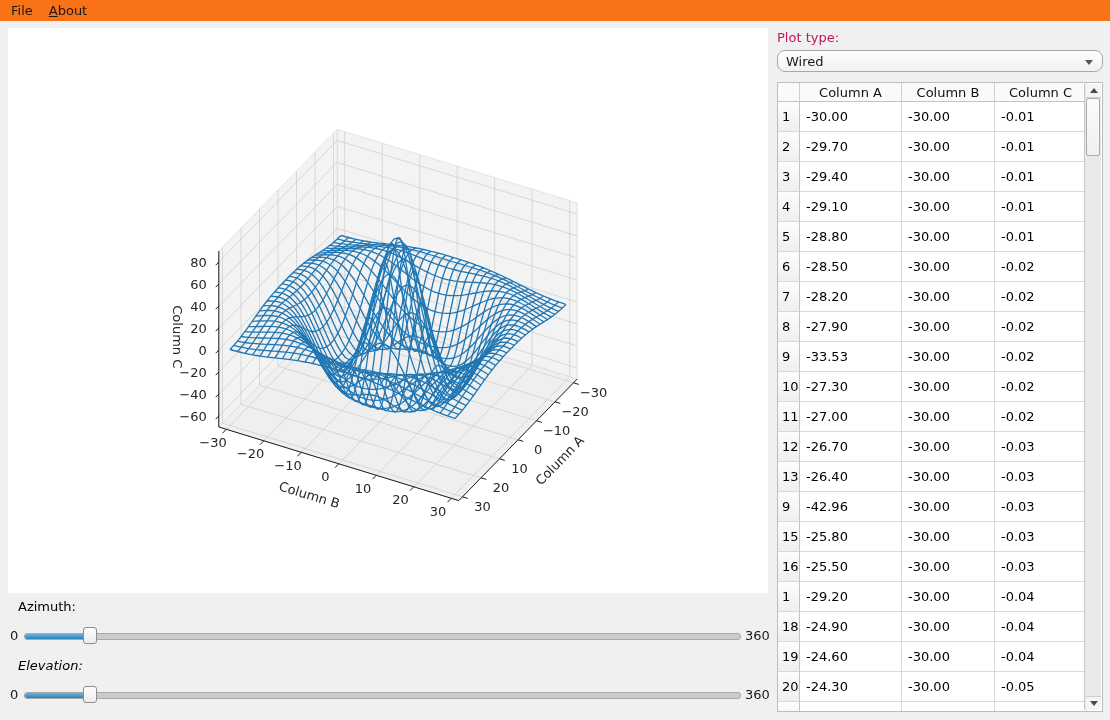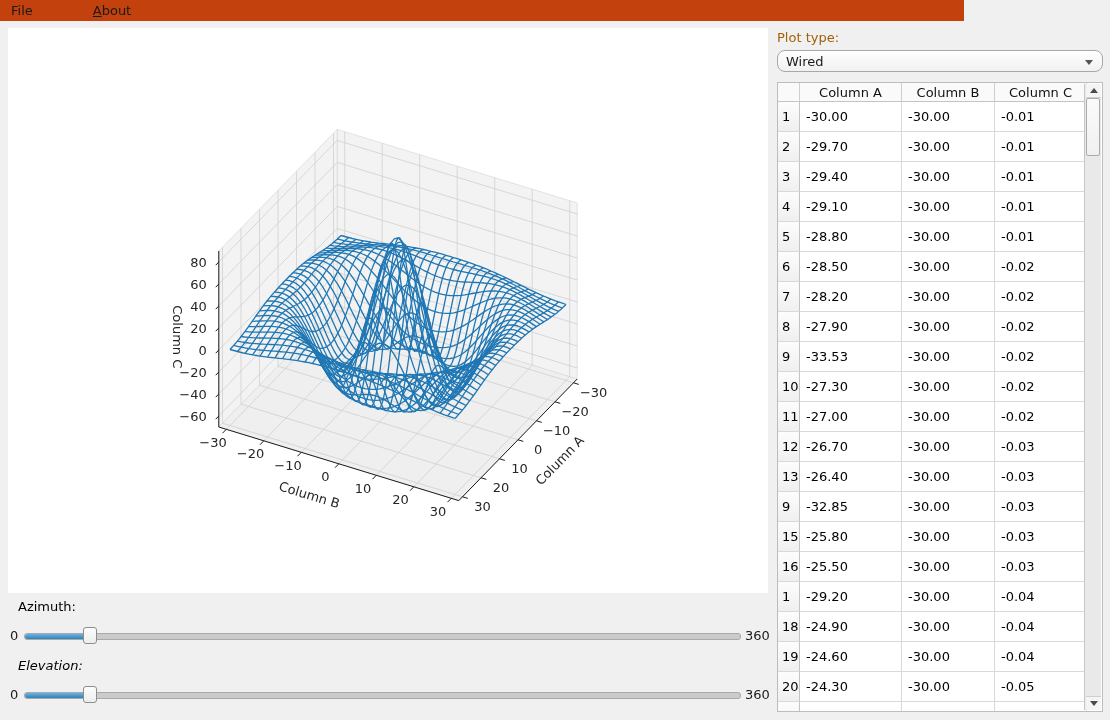--- a/index.html
+++ b/index.html
@@ -5,22 +5,22 @@
   html,body{margin:0;padding:0;}
   body{
     width:1110px;height:720px;position:relative;overflow:hidden;
     background:#f0f0f0;
     font-family:"DejaVu Sans","Liberation Sans",sans-serif;
     font-size:13px;color:#1a1a1a;
     -webkit-font-smoothing:antialiased;
   }
   
   #menubar{
-    position:absolute;left:0;top:0;width:964px;height:21px;
-    background:#c2410c;display:flex;align-items:center;padding-left:3px;box-sizing:border-box;gap:44px;
+    position:absolute;left:0;top:0;width:1110px;height:21px;
+    background:#f97316;display:flex;align-items:center;padding-left:3px;box-sizing:border-box;
   }
   .menu-item{padding:2px 8px;cursor:default;}
   .menu-item u{text-decoration:underline;}
   
   #plot-canvas{
     position:absolute;left:8px;top:28px;width:760px;height:565px;background:#ffffff;
   }
   #plot-svg text{fill:#262626;}
   
   .ctrl-label{position:absolute;left:18px;color:#000;}
@@ -39,21 +39,21 @@
   .slider-fill{
     position:absolute;left:0;top:0;bottom:0;width:9.2%;
     background:linear-gradient(#6ab4e2,#2f81b7);border-radius:3px 0 0 3px;
   }
   .slider-handle{
     position:absolute;top:0;left:9.2%;width:14px;height:17px;margin-left:-7px;
     background:linear-gradient(#fdfdfd,#ededed);border:1px solid #8d8d8d;border-radius:3px;
     box-sizing:border-box;
   }
   
-  #plot-type-label{position:absolute;left:777px;top:30px;color:#a16207;}
+  #plot-type-label{position:absolute;left:777px;top:30px;color:#be185d;}
   #plot-type-combo{
     position:absolute;left:777px;top:50px;width:326px;height:22px;box-sizing:border-box;
     background:linear-gradient(#fefefe,#f1f1f1);border:1px solid #a8a8a8;border-radius:8px;
     display:flex;align-items:center;padding-left:8px;
   }
   #combo-arrow{
     position:absolute;right:9px;top:9px;width:0;height:0;
     border-left:4px solid transparent;border-right:4px solid transparent;border-top:5px solid #555;
   }
   
@@ -388,21 +388,21 @@
         <div class="td c3 val">-0.03</div>
       </div>
       <div class="trow">
         <div class="td c0 rownum">13</div>
         <div class="td c1 val">-26.40</div>
         <div class="td c2 val">-30.00</div>
         <div class="td c3 val">-0.03</div>
       </div>
       <div class="trow">
         <div class="td c0 rownum">9</div>
-        <div class="td c1 val">-32.85</div>
+        <div class="td c1 val">-42.96</div>
         <div class="td c2 val">-30.00</div>
         <div class="td c3 val">-0.03</div>
       </div>
       <div class="trow">
         <div class="td c0 rownum">15</div>
         <div class="td c1 val">-25.80</div>
         <div class="td c2 val">-30.00</div>
         <div class="td c3 val">-0.03</div>
       </div>
       <div class="trow">

